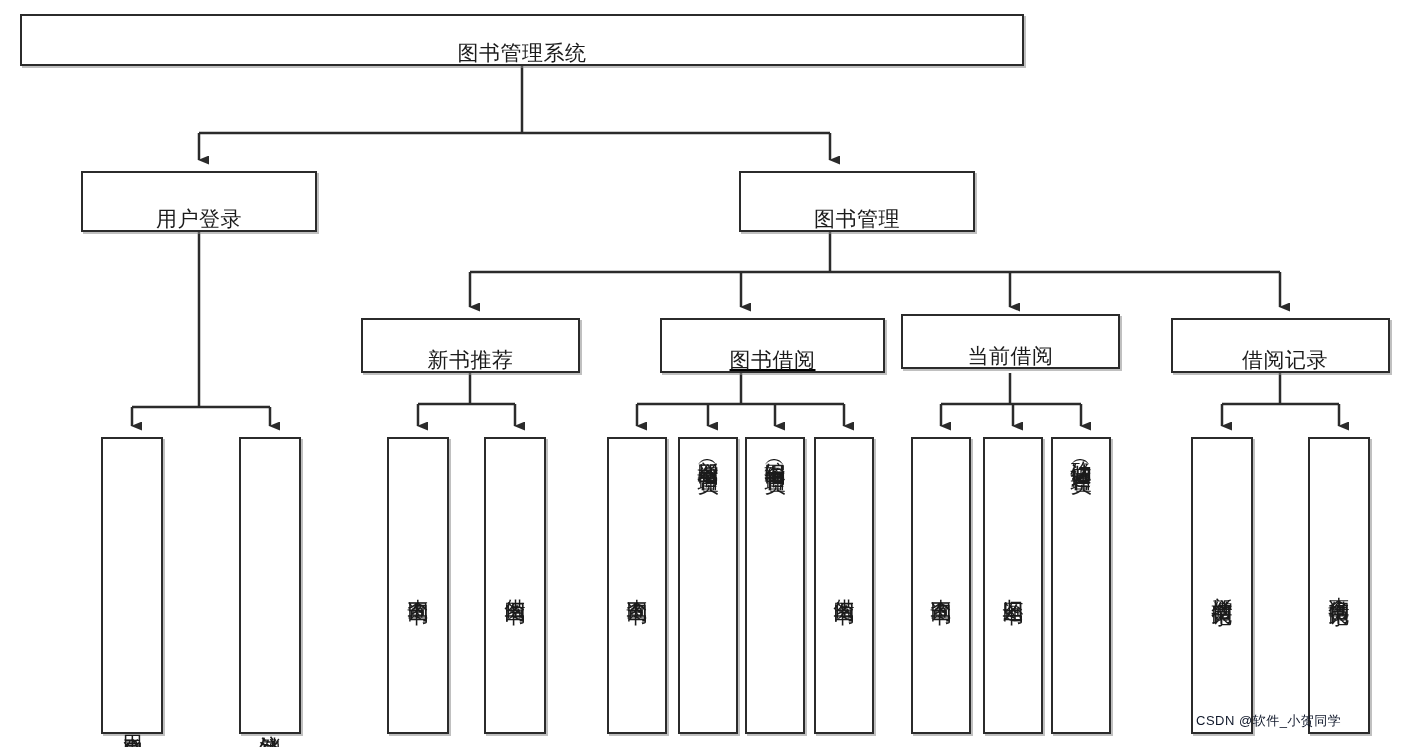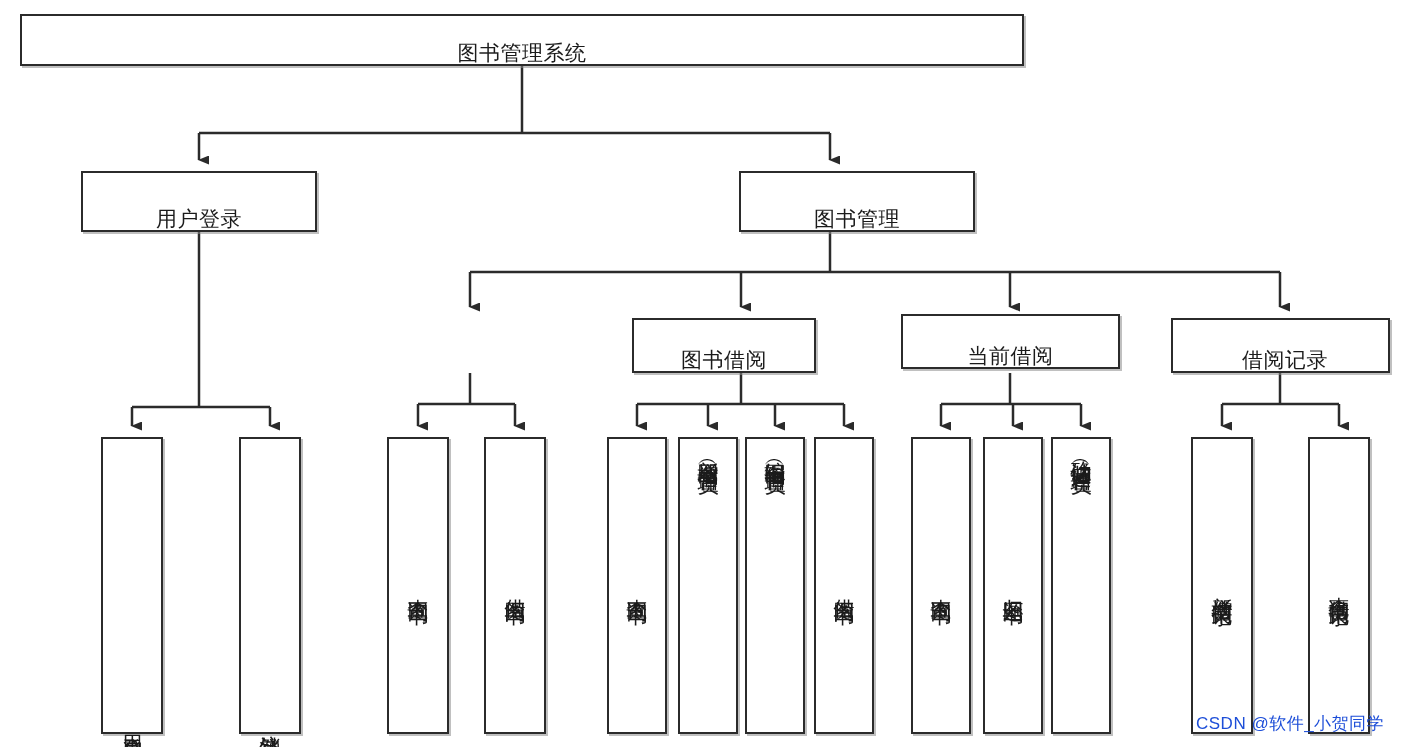--- a/index.html
+++ b/index.html
@@ -61,22 +61,22 @@
     align-items: center;
     padding-bottom: 0;
   }
   .node.vert.topped {
     align-items: flex-start;
     padding-bottom: 0;
     padding-top: 5px;
   }
   .watermark {
     position: absolute;
-    color: #1d4ed8;
-    font-size: 17px;
+    color: #0f172a;
+    font-size: 13px;
     white-space: nowrap;
     letter-spacing: 0.5px;
   }
 </style>
 </head>
 <body>
 
 <div id="canvas">
 
   <svg class="edges" viewBox="0 0 1405 747" xmlns="http://www.w3.org/2000/svg">
@@ -134,21 +134,24 @@
     <span class="label">图书管理系统</span>
   </div>
 
   <div class="node horiz" style="left:81px; top:171px; width:236px; height:61px;">
     <span class="label">用户登录</span>
   </div>
   <div class="node horiz" style="left:712px; top:171px; width:236px; height:61px;margin-left:27px;">
     <span class="label">图书管理</span>
   </div>
 
-  <div class="node horiz" style="left:632px; top:318px; width:184px; height:55px;">
+  <div class="node horiz" style="left:361px; top:318px; width:219px; height:55px;">
+    <span class="label">新书推荐</span>
+  </div>
+  <div class="node horiz" style="left:660px; top:318px; width:225px; height:55px;text-decoration:underline;">
     <span class="label">图书借阅</span>
   </div>
   <div class="node horiz" style="left:901px; top:314px; width:219px; height:55px;">
     <span class="label">当前借阅</span>
   </div>
   <div class="node horiz" style="left:1171px; top:318px; width:219px; height:55px;padding-left:9px;">
     <span class="label">借阅记录</span>
   </div>
 
   <div class="node vert" style="left:101px; top:437px; width:62px; height:297px;">

